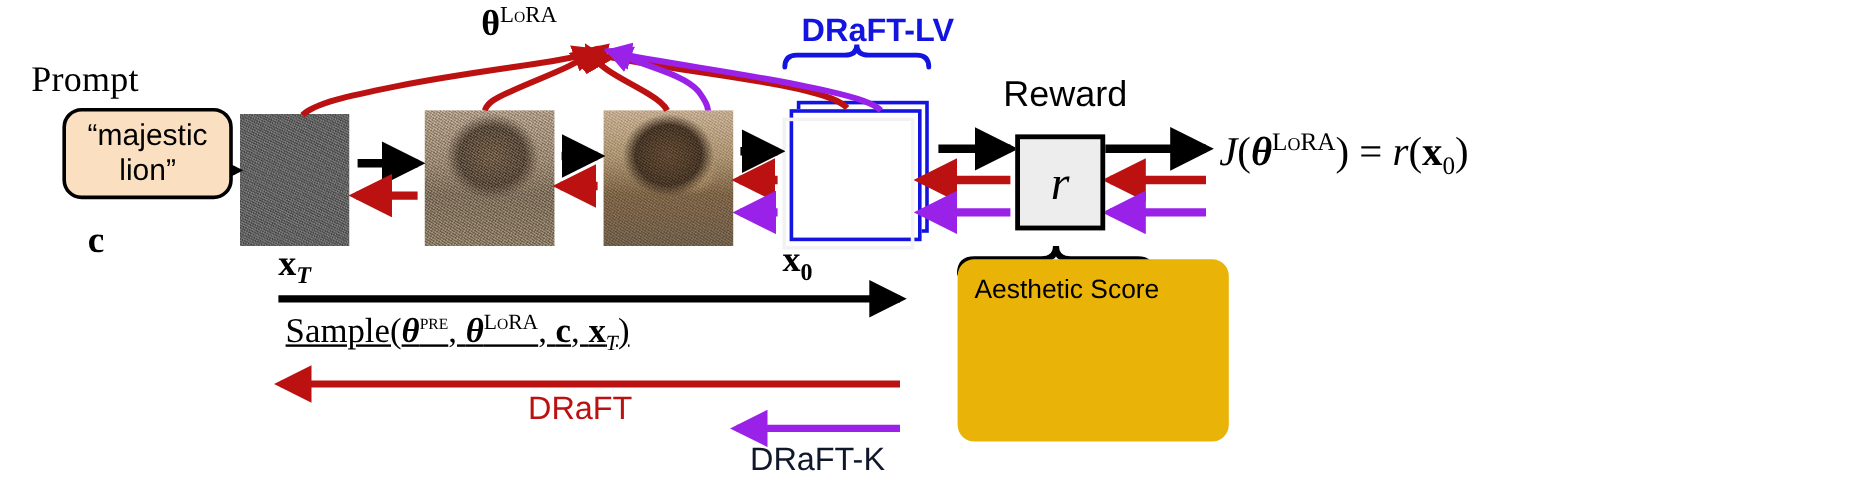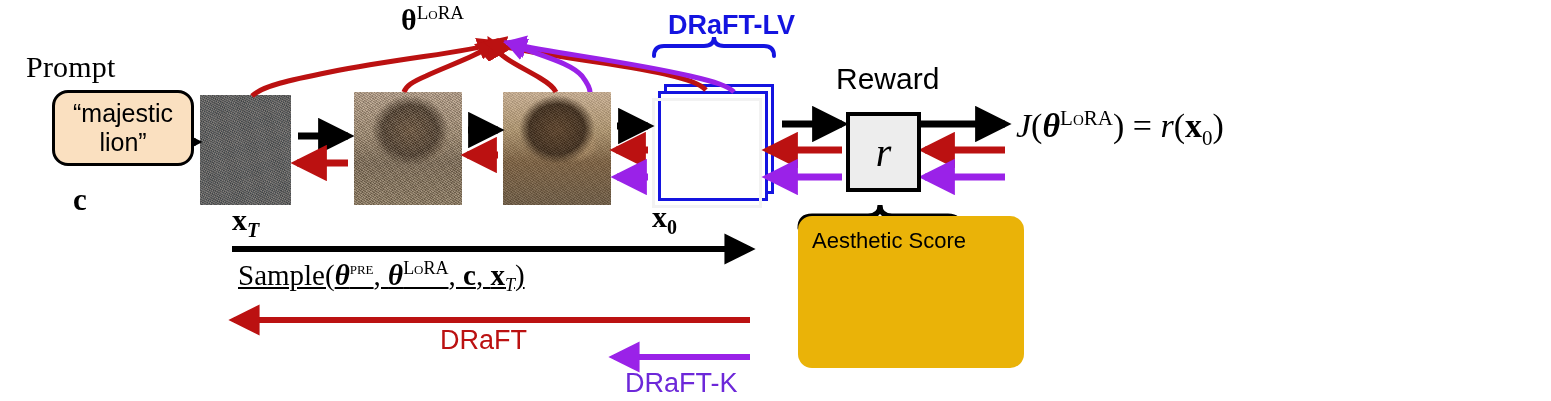--- a/index.html
+++ b/index.html
@@ -57,21 +57,21 @@
   #reward-list div{font-size:22px;line-height:34px;}
 
   
   #sample-eq{left:238px;top:258px;width:520px;text-align:left;
      font-family:"Liberation Serif",serif;font-size:29px;white-space:nowrap;text-decoration:underline;}
   #sample-eq .bt{font-weight:bold;font-style:italic;}
   #sample-eq sup{font-size:18px;font-variant:small-caps;}
   #sample-eq sub{font-size:18px;font-style:italic;}
   #sample-eq .bf{font-weight:bold;}
   #draft-label{left:400px;top:325px;font-size:27px;color:#BB1111;margin-left:40px;}
-  #draft-k-label{left:625px;top:368px;font-size:27px;color:#6d28d9;text-align:right;}
+  #draft-k-label{left:625px;top:368px;font-size:27px;color:#0f172a;text-align:right;}
 
   svg{position:absolute;left:0;top:0;width:1551px;height:401px;overflow:visible;pointer-events:none;}
 </style>
 </head>
 <body>
 
 <div class="abs panel" id="panel-xt" style="background:
        repeating-linear-gradient(27deg, rgba(255,255,255,.10) 0 1px, rgba(0,0,0,.12) 1px 2px),
        repeating-linear-gradient(117deg, rgba(200,170,160,.14) 0 1px, rgba(40,60,80,.16) 1px 2px),
        repeating-linear-gradient(72deg, rgba(255,230,210,.09) 0 1px, rgba(20,20,40,.10) 1px 2px),

